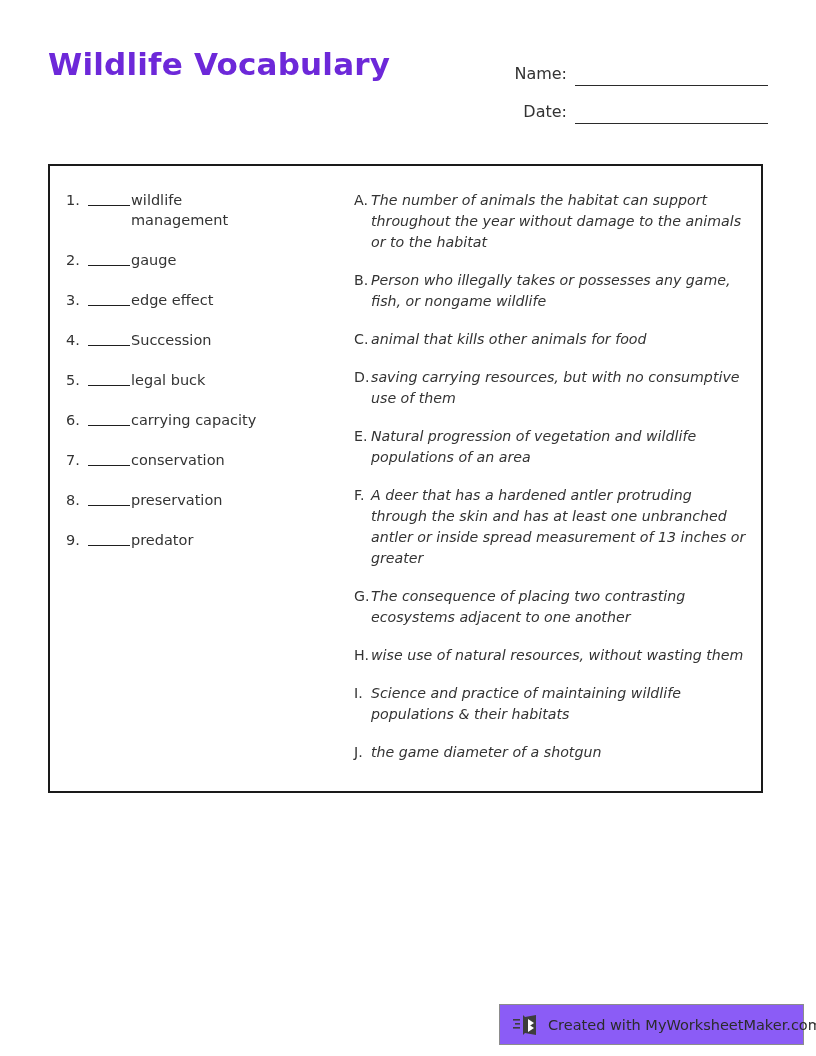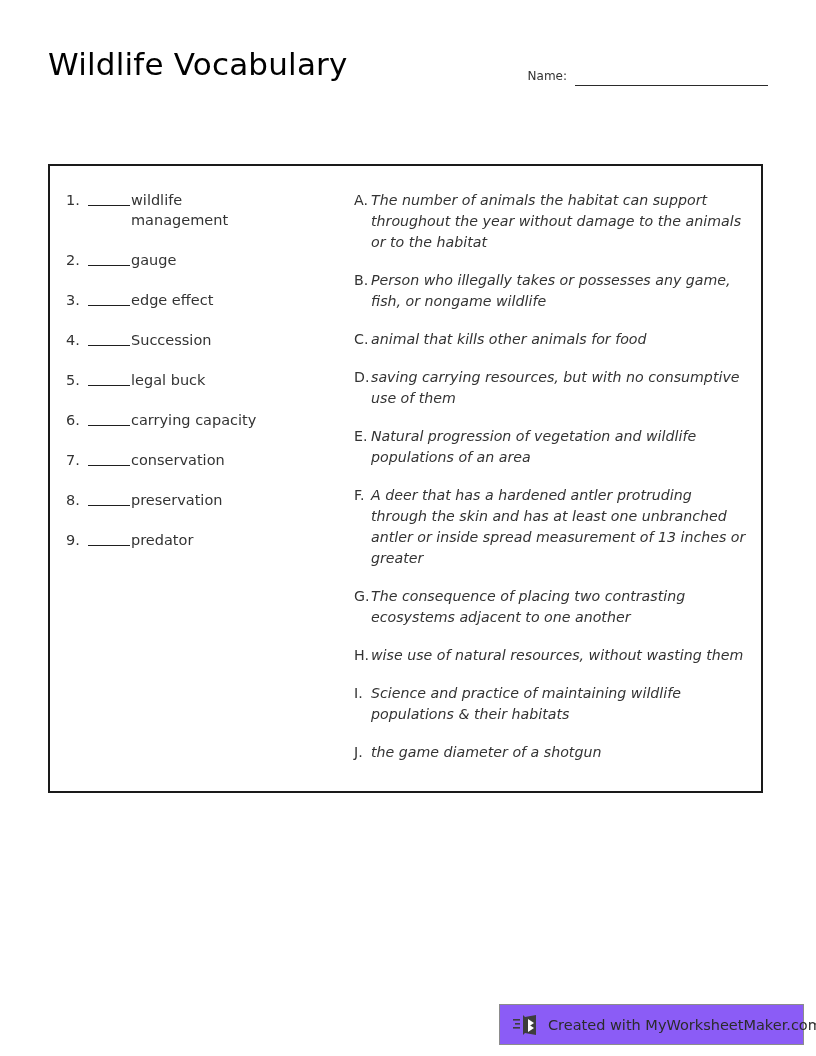--- a/index.html
+++ b/index.html
@@ -15,39 +15,39 @@
     color: #333333;
     overflow: hidden;
   }
 
   
   .page-title {
     position: absolute;
     left: 48px;
     top: 46px;
     font-size: 31px;
-    font-weight: 400;
+    font-weight: 700;
     letter-spacing: 0.2px;
-    color: #000000;
+    color: #6d28d9;
     white-space: nowrap;
   }
   .namedate {
     position: absolute;
     right: 48px;
     top: 48px;
     width: 270px;
   }
   .nd-row {
     display: flex;
     align-items: flex-end;
     justify-content: flex-end;
     height: 38px;
   }
   .nd-label {
-    font-size: 12px;
+    font-size: 16px;
     color: #333333;
     padding-right: 8px;
     padding-bottom: 3px;
     white-space: nowrap;
   }
   .nd-line {
     width: 193px;
     border-bottom: 1.4px solid #2b2b2b;
     height: 22px;
   }
@@ -154,20 +154,24 @@
   }
 </style>
 </head>
 <body>
 
 <div class="page-title">Wildlife Vocabulary</div>
 
 <div class="namedate">
   <div class="nd-row">
     <span class="nd-label">Name:</span>
+    <span class="nd-line"></span>
+  </div>
+  <div class="nd-row">
+    <span class="nd-label">Date:</span>
     <span class="nd-line"></span>
   </div>
 </div>
 
 <div class="match-box">
   <div class="columns">
 
     <div class="col-terms">
       <div class="term-row">
         <span class="term-num">1.</span>

